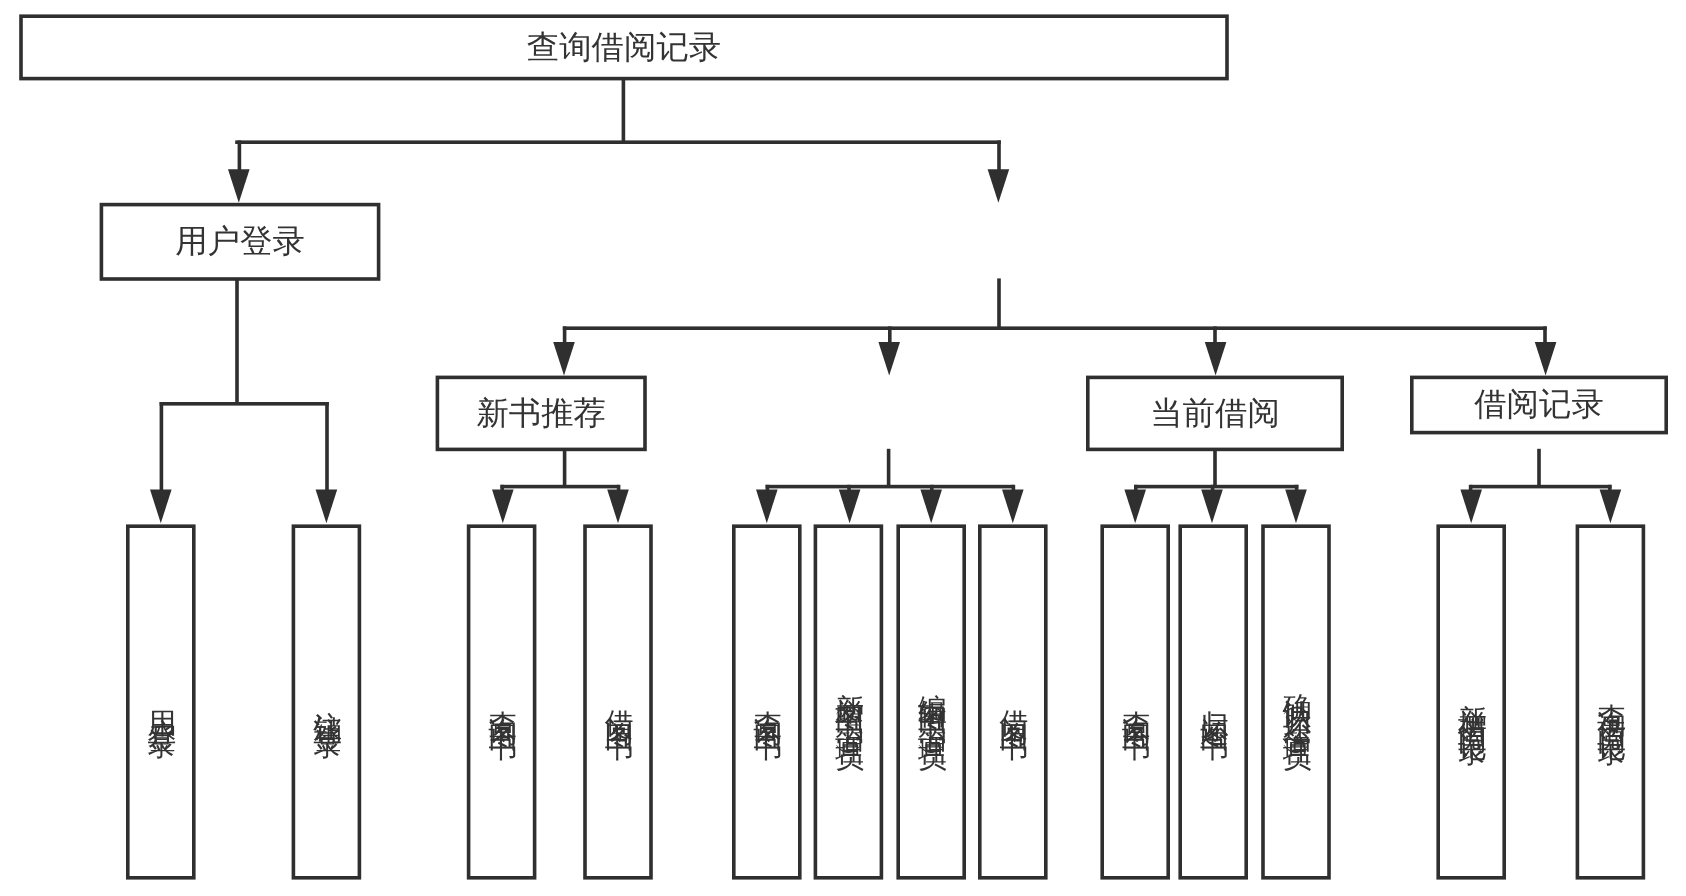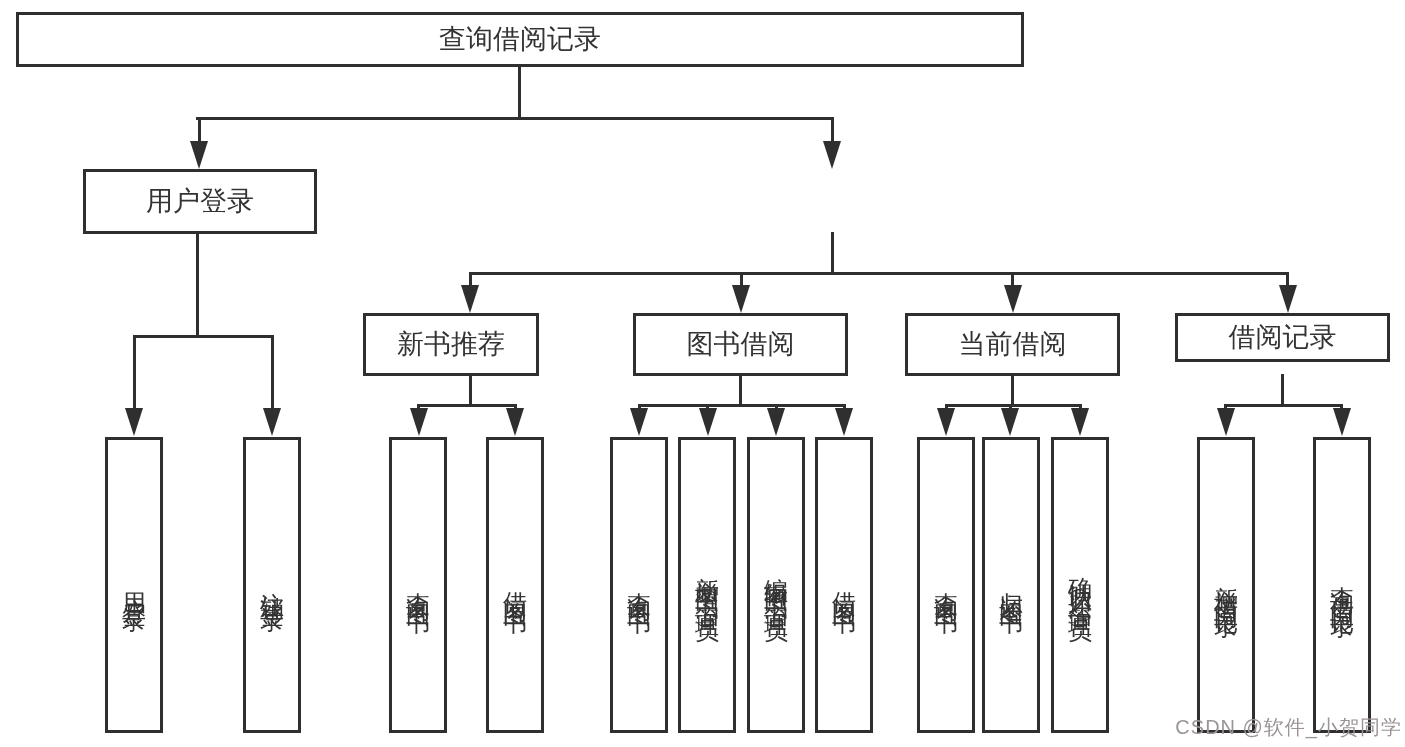--- a/index.html
+++ b/index.html
@@ -42,21 +42,20 @@
 </head>
 <body>
 
 <div class="canvas">
 
   <div class="box" style="left:16px;top:12px;width:1008px;height:55px;">查询借阅记录</div>
 
   <div class="box" style="left:83px;top:169px;width:234px;height:65px;">用户登录</div>
 
   <div class="box" style="left:363px;top:313px;width:176px;height:63px;">新书推荐</div>
-  <div class="box" style="left:633px;top:313px;width:215px;height:63px;">图书借阅</div>
   <div class="box" style="left:905px;top:313px;width:215px;height:63px;">当前借阅</div>
   <div class="box" style="left:1175px;top:313px;width:215px;height:49px;">借阅记录</div>
 
   <div class="box vbox" style="left:105px;top:437px;width:58px;height:296px;">用户登录</div>
   <div class="box vbox" style="left:243px;top:437px;width:58px;height:296px;">注销登录</div>
 
   <div class="box vbox" style="left:389px;top:437px;width:58px;height:296px;">查询图书</div>
   <div class="box vbox" style="left:486px;top:437px;width:58px;height:296px;">借阅图书</div>
 
   <div class="box vbox" style="left:610px;top:437px;width:58px;height:296px;">查询图书</div>
@@ -125,14 +124,13 @@
   <div class="head" style="left:630px;top:408px;"></div>
   <div class="head" style="left:699px;top:408px;"></div>
   <div class="head" style="left:767px;top:408px;"></div>
   <div class="head" style="left:835px;top:408px;"></div>
   <div class="head" style="left:937px;top:408px;"></div>
   <div class="head" style="left:1001px;top:408px;"></div>
   <div class="head" style="left:1071px;top:408px;"></div>
   <div class="head" style="left:1217px;top:408px;"></div>
   <div class="head" style="left:1333px;top:408px;"></div>
 
-  <div class="watermark">CSDN @软件_小贺同学</div>
 </div>
 
 </body></html>

